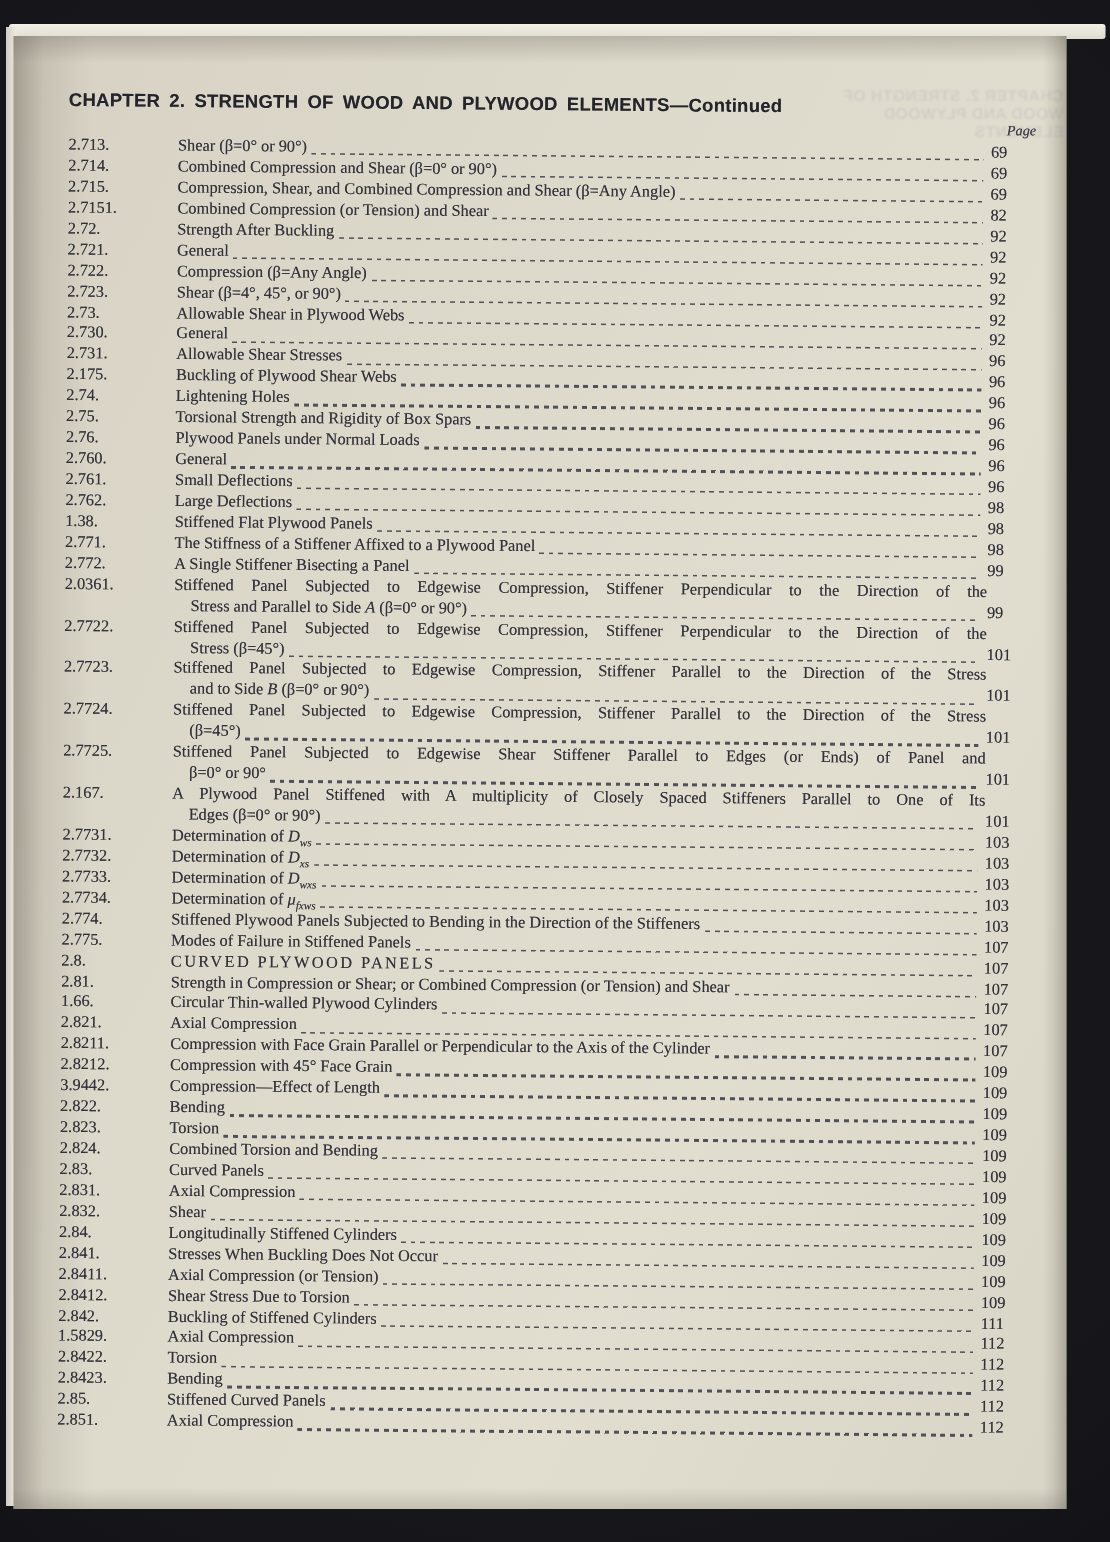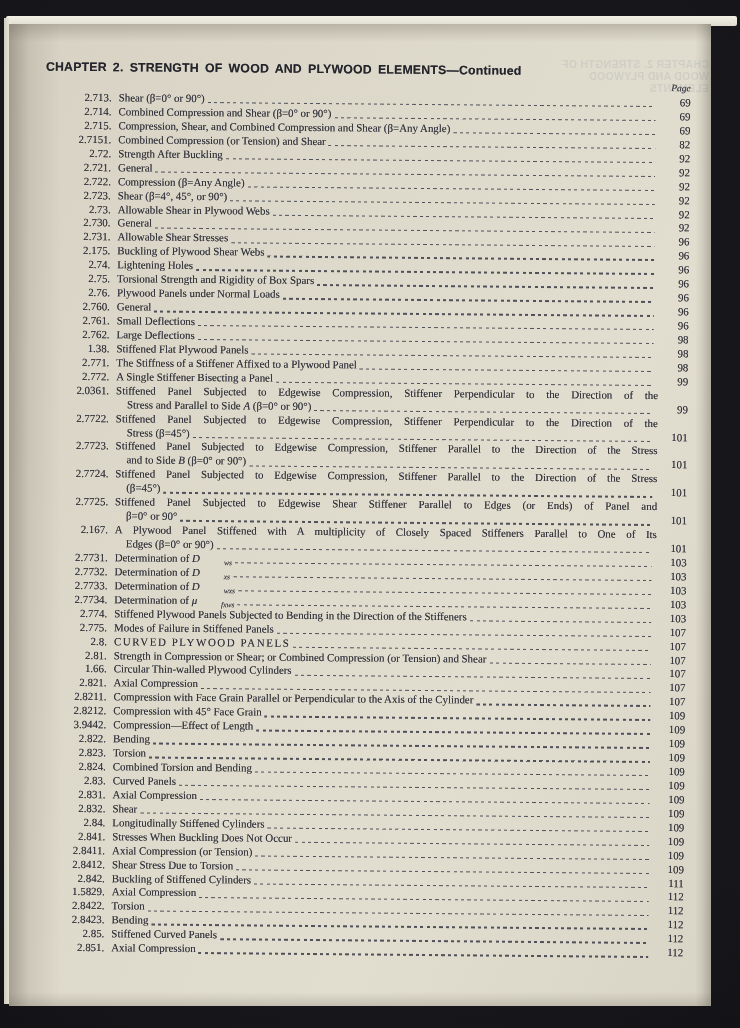--- a/index.html
+++ b/index.html
@@ -22,31 +22,31 @@
     font:bold 10.5px "Liberation Sans","DejaVu Sans",sans-serif;letter-spacing:.3px;overflow:hidden;}
   .content{position:absolute;left:37px;top:36px;width:645px;color:#31313a;
     transform:rotate(.5deg);transform-origin:40px 0;
     text-shadow:0 0 .4px rgba(49,49,62,.6);}
   h1{margin:0;font:bold 12.3px "Liberation Sans","DejaVu Sans",sans-serif;
     color:#24242b;letter-spacing:.2px;word-spacing:2.5px;line-height:15px;}
   .page-label{margin:3px 0 2px;text-align:right;font-style:italic;font-size:9.5px;line-height:11px;color:#3a3a44;}
   .list{font-size:10.9px;line-height:13.93px;}
   .row{display:flex;align-items:flex-end;}
   .row2{align-items:flex-start;}
-  .num{flex:none;width:66px;text-align:right;padding-right:7px;white-space:nowrap;}
+  .num{flex:none;width:66px;padding-right:7px;white-space:nowrap;}
   .label{flex:none;white-space:nowrap;}
   .caps{letter-spacing:1.6px;}
   .wrapbox{flex:1;min-width:0;}
   .l1{text-align:justify;text-align-last:justify;}
   .l2{display:flex;align-items:flex-end;padding-left:11px;}
   .l2t{flex:none;white-space:nowrap;}
   .lead{flex:1;height:1.3px;margin:0 5px 2.5px 3px;align-self:flex-end;
     background:repeating-linear-gradient(90deg,#50505a 0,#50505a 3.2px,transparent 3.2px,transparent 6.4px);}
-  .pg{flex:none;width:30px;text-align:right;align-self:flex-end;}
-  sub{font-size:7.5px;font-style:italic;line-height:0;margin-left:24px;}
+  .pg{flex:none;width:30px;align-self:flex-end;}
+  sub{font-size:7.5px;font-style:italic;line-height:0;}
   i{font-style:italic;}
 </style>
 </head>
 <body>
 
 <div class="scene">
   <div class="stack-top"></div>
   <div class="stack-left"></div>
   <div class="paper">
     <div class="ghost">CHAPTER 2. STRENGTH OF WOOD AND PLYWOOD ELEMENTS</div>

